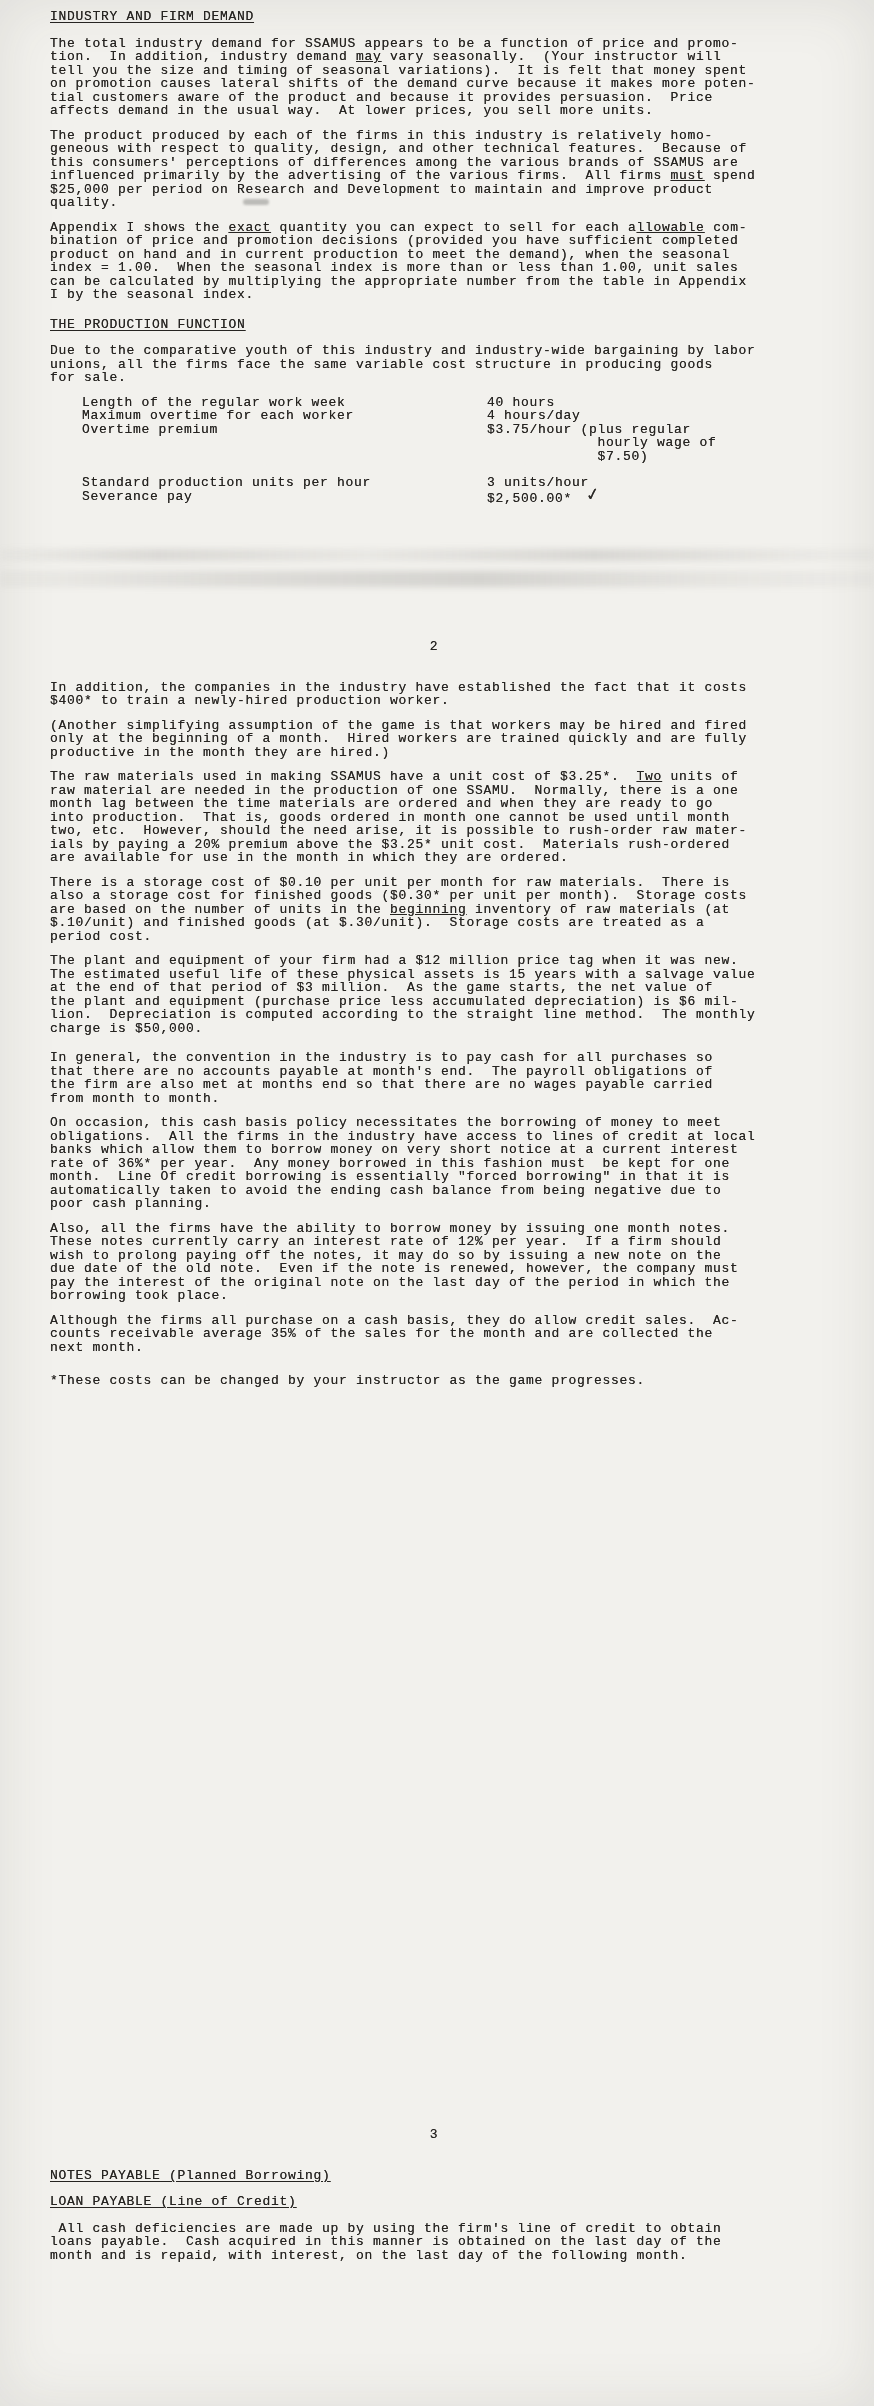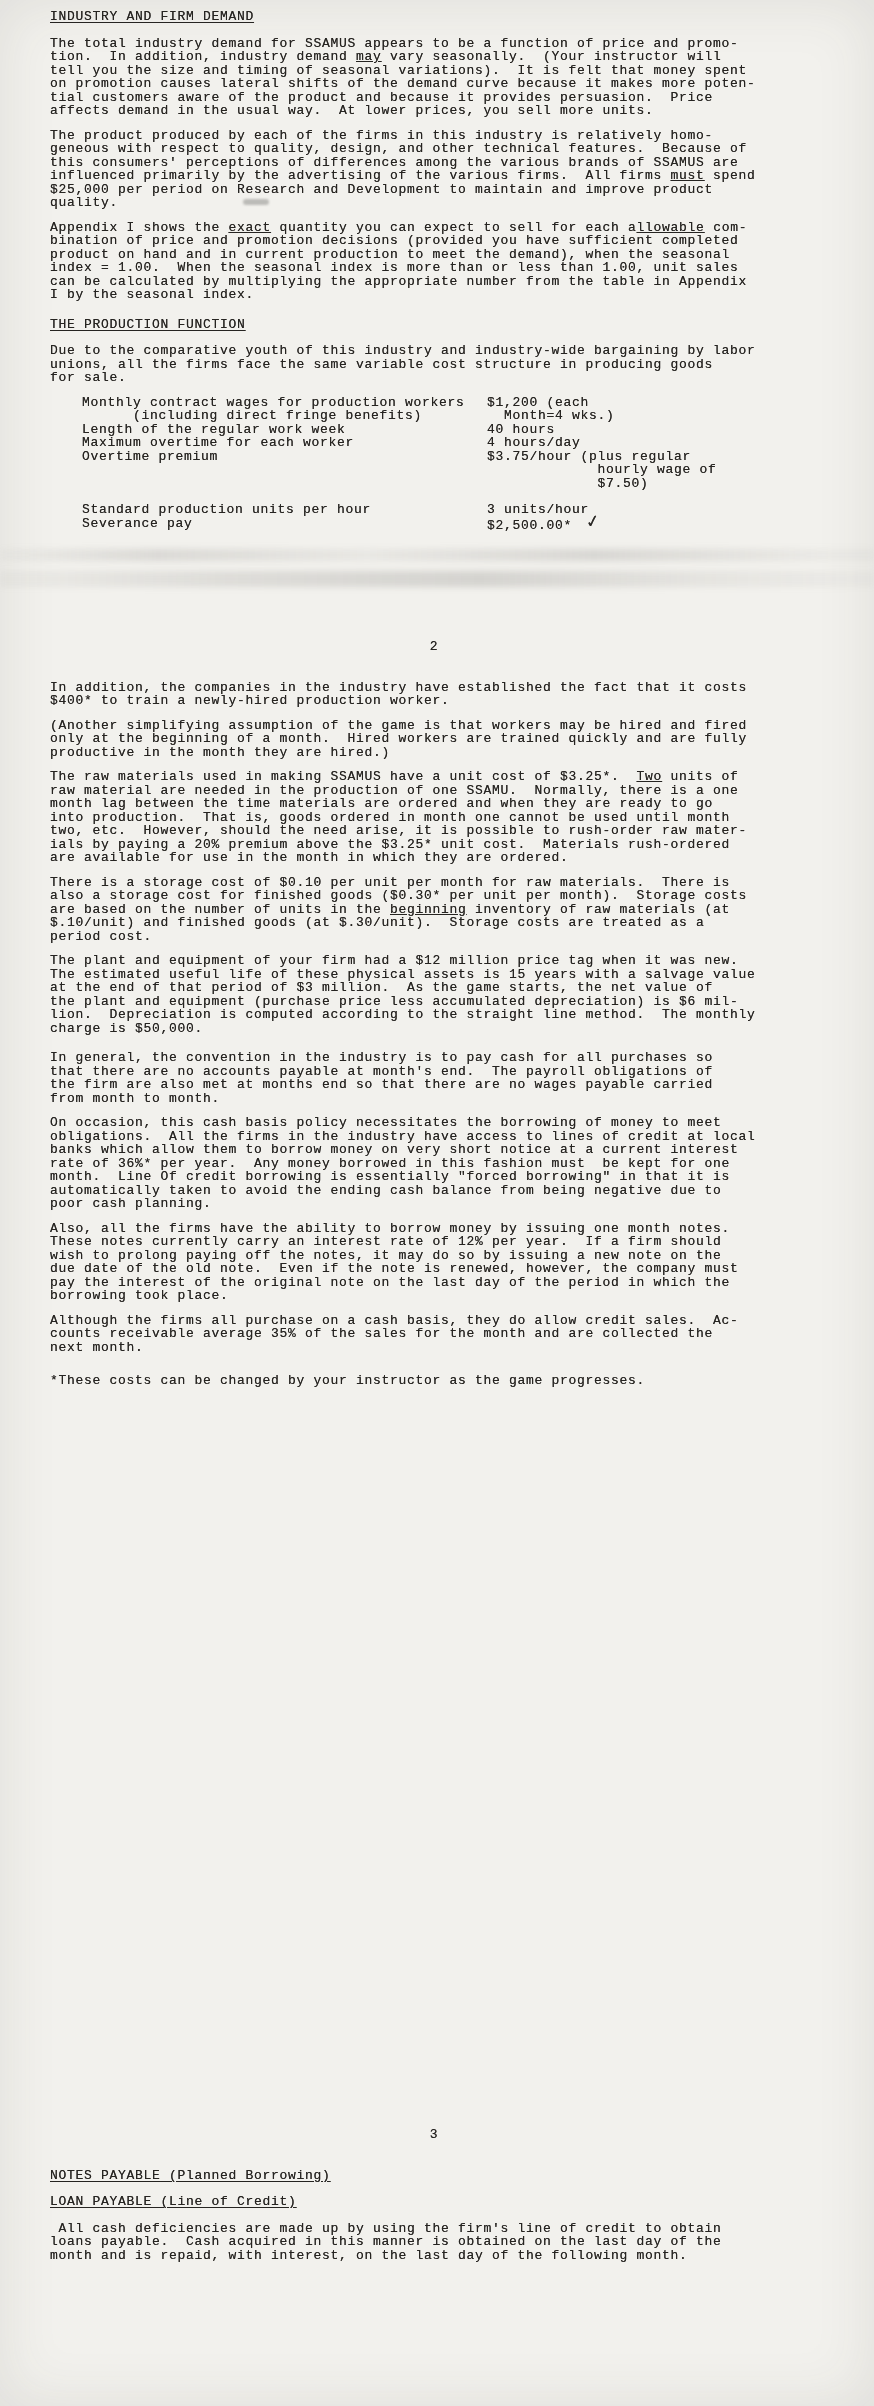--- a/index.html
+++ b/index.html
@@ -113,26 +113,20 @@
 index = 1.00.  When the seasonal index is more than or less than 1.00, unit sales
 can be calculated by multiplying the appropriate number from the table in Appendix
 I by the seasonal index.</p>
 
     <h2 class="hd">THE PRODUCTION FUNCTION</h2>
     <p class="para">Due to the comparative youth of this industry and industry-wide bargaining by labor
 unions, all the firms face the same variable cost structure in producing goods
 for sale.</p>
 
     <div class="contract-table">
-      <div class="t-row">
-        <div class="t-label">Monthly contract wages for production workers
-      (including direct fringe benefits)</div>
-        <div class="t-value">$1,200 (each
-  Month=4 wks.)</div>
-      </div>
       <div class="t-row">
         <div class="t-label">Length of the regular work week</div>
         <div class="t-value">40 hours</div>
       </div>
       <div class="t-row">
         <div class="t-label">Maximum overtime for each worker</div>
         <div class="t-value">4 hours/day</div>
       </div>
       <div class="t-row">
         <div class="t-label">Overtime premium</div>

